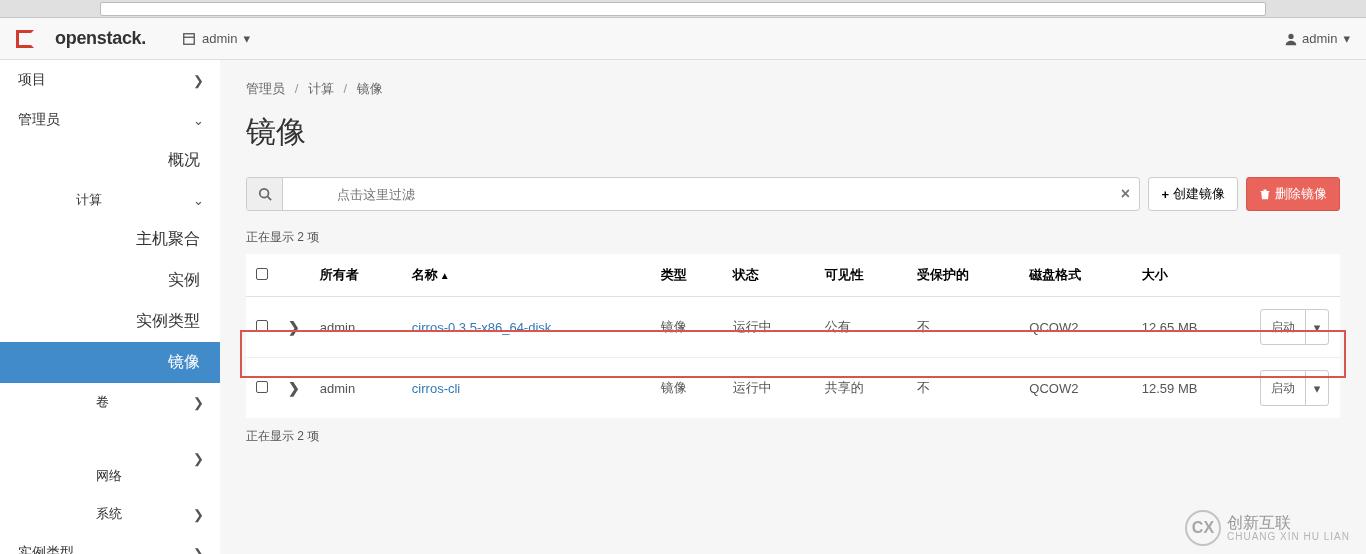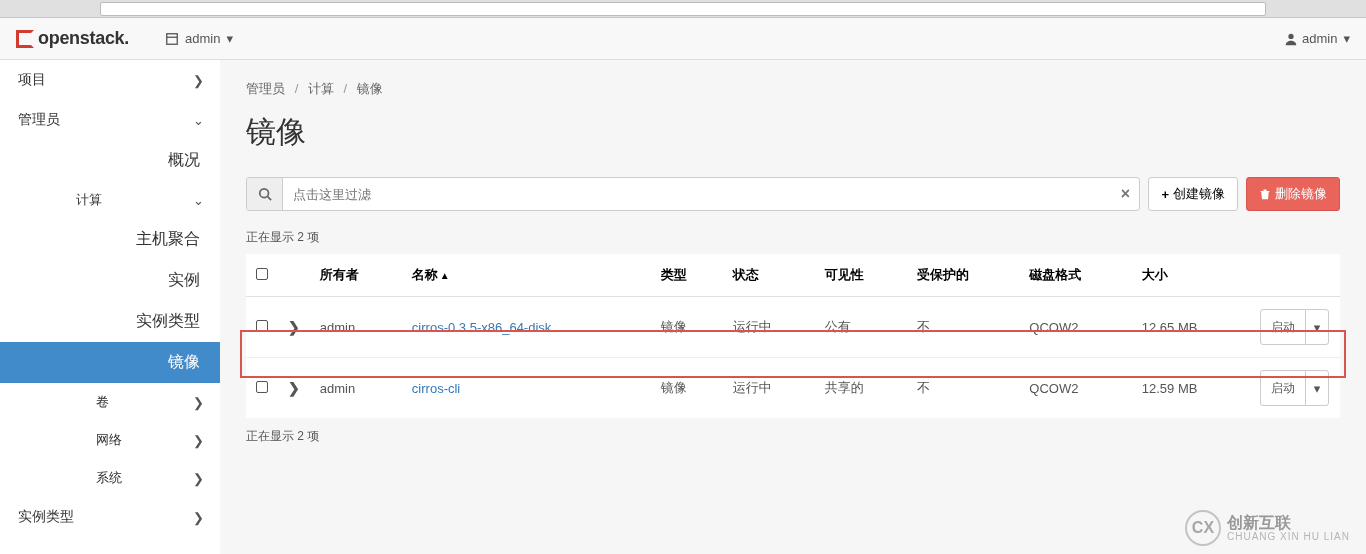--- a/index.html
+++ b/index.html
@@ -5,21 +5,21 @@
     * { box-sizing: border-box; margin: 0; padding: 0; }
     body { font-family: "Helvetica Neue", Helvetica, Arial, "Microsoft YaHei", sans-serif; font-size: 13px; color: #333; background: #fff; width: 1366px; height: 554px; overflow: hidden; position: relative; }
     
     .browser-bar { height: 18px; background: #e0e0e0; border-bottom: 1px solid #c5c5c5; display: flex; align-items: center; }
     .browser-bar-url { flex: 1; height: 14px; background: #fff; margin: 0 100px; border: 1px solid #bbb; border-radius: 2px; }
     
     .topbar { height: 42px; background: #f8f8f8; border-bottom: 1px solid #ddd; display: flex; align-items: center; padding: 0 16px; }
     .logo { display: flex; align-items: center; font-weight: bold; font-size: 18px; color: #333; }
     .logo-icon { width: 18px; height: 18px; display: inline-block; margin-right: 4px; position: relative; }
     .logo-icon::before { content:""; position:absolute; inset:0; border: 3px solid #d13b30; border-right-color: transparent; }
-    .logo-text { font-weight: 600; letter-spacing: -0.3px; }
+    .logo-text { font-weight: 600; letter-spacing: -0.3px; margin-left: 17px; }
     
     .project-picker { margin-left: 26px; display: flex; align-items: center; padding: 4px 10px; cursor: pointer; font-size: 13px; color: #555; }
     .project-picker svg { margin-right: 6px; }
     .caret { margin-left: 6px; }
     
     .user-menu { margin-left: auto; display: flex; align-items: center; color: #555; cursor: pointer; }
     .user-menu svg { margin-right: 4px; }
 
     .layout { display: flex; height: calc(554px - 18px - 42px); }
     .sidebar { width: 220px; background: #fff; border-right: 0px; }
@@ -33,21 +33,21 @@
     .nav-leaf.active { background: #428bca; color: #fff; }
 
     .main { flex: 1; background: #f6f6f6; padding: 0 0 0 0; position: relative; }
     .main-inner { padding: 20px 26px; }
     .breadcrumb { font-size: 13px; color: #666; margin-bottom: 14px; }
     .breadcrumb a { color: #666; text-decoration: none; }
     .breadcrumb .sep { margin: 0 6px; color: #999; }
     .page-title { font-size: 30px; font-weight: 400; color: #333; margin-bottom: 24px; }
 
     .filter-row { display: flex; align-items: stretch; gap: 8px; margin-bottom: 18px; }
-    .filter-input-wrap { display: flex; flex: 1; border: 1px solid #ccc; border-radius: 3px; background: #fff; overflow: hidden; height: 34px; }
+    .filter-input-wrap { display: flex; flex: 1; border: 1px solid #ccc; border-radius: 3px; background: #fff; overflow: hidden; height: 34px; gap: 44px; }
     .filter-btn { width: 36px; background: #eee; border-right: 1px solid #ccc; display: flex; align-items: center; justify-content: center; cursor: pointer; color: #666; }
     .filter-input { flex: 1; border: none; outline: none; padding: 0 10px; font-size: 13px; color: #555; background: transparent; }
     .filter-clear { width: 28px; display: flex; align-items: center; justify-content: center; font-size: 16px; font-weight: bold; color: #777; cursor: pointer; }
     .btn { display: inline-flex; align-items: center; padding: 0 12px; height: 34px; border: 1px solid #ccc; border-radius: 3px; background: #fff; font-size: 13px; cursor: pointer; white-space: nowrap; }
     .btn .plus { margin-right: 4px; font-weight: bold; }
     .btn-danger { background: #e9645b; border-color: #d9534f; color: #fff; }
     .btn-danger svg { margin-right: 4px; }
 
     .count-line { font-size: 12px; color: #555; margin-bottom: 8px; }
 
@@ -64,21 +64,21 @@
     .actions-split { display: inline-flex; border: 1px solid #ccc; border-radius: 3px; overflow: hidden; height: 36px; }
     .actions-split .primary { padding: 0 10px; display: flex; align-items: center; font-size: 12px; border-right: 1px solid #ccc; cursor: pointer; }
     .actions-split .drop { width: 22px; display: flex; align-items: center; justify-content: center; cursor: pointer; }
 
     .highlight-box { position: absolute; border: 2px solid #d9534f; pointer-events: none; }
 
     .footer-count { font-size: 12px; color: #555; padding-top: 10px; }
 
     .watermark { position: absolute; right: 16px; bottom: 8px; display: flex; align-items: center; opacity: 0.85; }
     .watermark-icon { width: 36px; height: 36px; border-radius: 50%; border: 2px solid #bbb; display: flex; align-items: center; justify-content: center; font-weight: bold; color: #999; margin-right: 6px; font-size: 16px; }
-    .watermark-text { font-size: 16px; font-weight: bold; color: #888; line-height: 1; }
+    .watermark-text { font-size: 16px; font-weight: normal; color: #888; line-height: 1; }
     .watermark-sub { font-size: 10px; color: #aaa; letter-spacing: 1px; }
   </style>
 </head>
 <body>
 
 <div class="browser-bar">
   <div class="browser-bar-url"></div>
 </div>
 
 <div class="topbar">
@@ -132,21 +132,21 @@
         <span>实例类型</span>
       </div>
       <div class="nav-leaf active">
         <span>镜像</span>
       </div>
       <div class="nav-item" style="justify-content:flex-end;">
         <span style="margin-right:auto; margin-left:80px;">卷</span>
         <span class="chev">❯</span>
       </div>
       <div class="nav-item" style="justify-content:flex-end;">
-        <span style="margin-right:auto; margin-left:80px;">网络</span>
+        <span style="margin-right:auto; margin-left:80px;margin-top:36px;">网络</span>
         <span class="chev">❯</span>
       </div>
       <div class="nav-item" style="justify-content:flex-end;">
         <span style="margin-right:auto; margin-left:80px;">系统</span>
         <span class="chev">❯</span>
       </div>
     </div>
     <div class="nav-item depth-0">
       <span class="label">实例类型</span>
       <span class="chev">❯</span>

